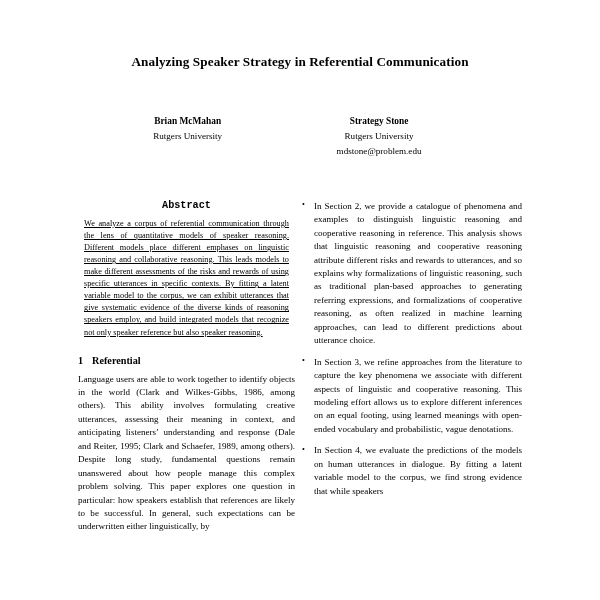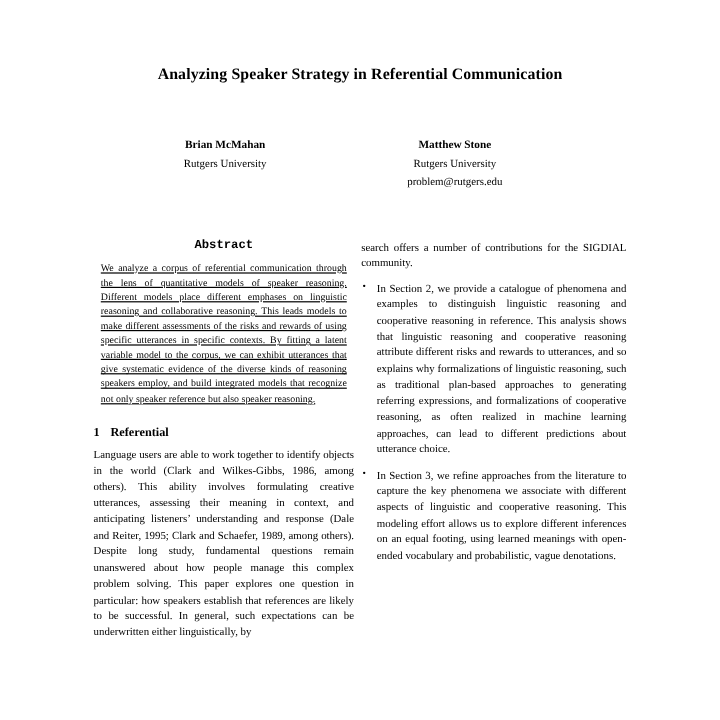--- a/index.html
+++ b/index.html
@@ -126,41 +126,41 @@
 <div class="page">
 
   <h1 class="paper-title">Analyzing Speaker Strategy in Referential Communication</h1>
 
   <div class="authors">
     <div class="author">
       <span class="author-name">Brian McMahan</span>
       <span class="author-affil">Rutgers University</span>
     </div>
     <div class="author">
-      <span class="author-name">Matthew Stone</span>
+      <span class="author-name">Strategy Stone</span>
       <span class="author-affil">Rutgers University</span>
-      <span class="author-email">problem@rutgers.edu</span>
+      <span class="author-email">mdstone@problem.edu</span>
     </div>
   </div>
 
   <div class="columns">
 
     <div class="col col-left">
       <div class="abstract-heading">Abstract</div>
       <p class="abstract-body">We analyze a corpus of referential communication through the lens of quantitative models of speaker reasoning. Different models place different emphases on linguistic reasoning and collaborative reasoning. This leads models to make different assessments of the risks and rewards of using specific utterances in specific contexts. By fitting a latent variable model to the corpus, we can exhibit utterances that give systematic evidence of the diverse kinds of reasoning speakers employ, and build integrated models that recognize not only speaker reference but also speaker reasoning.</p>
 
       <div class="intro-heading">
         <span>1</span>
         <span>Referential</span>
       </div>
       <p class="body-text">Language users are able to work together to identify objects in the world (Clark and Wilkes-Gibbs, 1986, among others). This ability involves formulating creative utterances, assessing their meaning in context, and anticipating listeners’ understanding and response (Dale and Reiter, 1995; Clark and Schaefer, 1989, among others). Despite long study, fundamental questions remain unanswered about how people manage this complex problem solving. This paper explores one question in particular: how speakers establish that references are likely to be successful. In general, such expectations can be underwritten either linguistically, by</p>
     </div>
 
     <div class="col col-right">
-      <p class="rc-intro">search offers a number of contributions for the SIGDIAL community.</p>
       <ul class="bullets">
         <li>In Section 2, we provide a catalogue of phenomena and examples to distinguish linguistic reasoning and cooperative reasoning in reference. This analysis shows that linguistic reasoning and cooperative reasoning attribute different risks and rewards to utterances, and so explains why formalizations of linguistic reasoning, such as traditional plan-based approaches to generating referring expressions, and formalizations of cooperative reasoning, as often realized in machine learning approaches, can lead to different predictions about utterance choice.</li>
         <li>In Section 3, we refine approaches from the literature to capture the key phenomena we associate with different aspects of linguistic and cooperative reasoning. This modeling effort allows us to explore different inferences on an equal footing, using learned meanings with open-ended vocabulary and probabilistic, vague denotations.</li>
+        <li>In Section 4, we evaluate the predictions of the models on human utterances in dialogue. By fitting a latent variable model to the corpus, we find strong evidence that while speakers</li>
       </ul>
     </div>
 
   </div>
 </div>
 
 </body></html>

